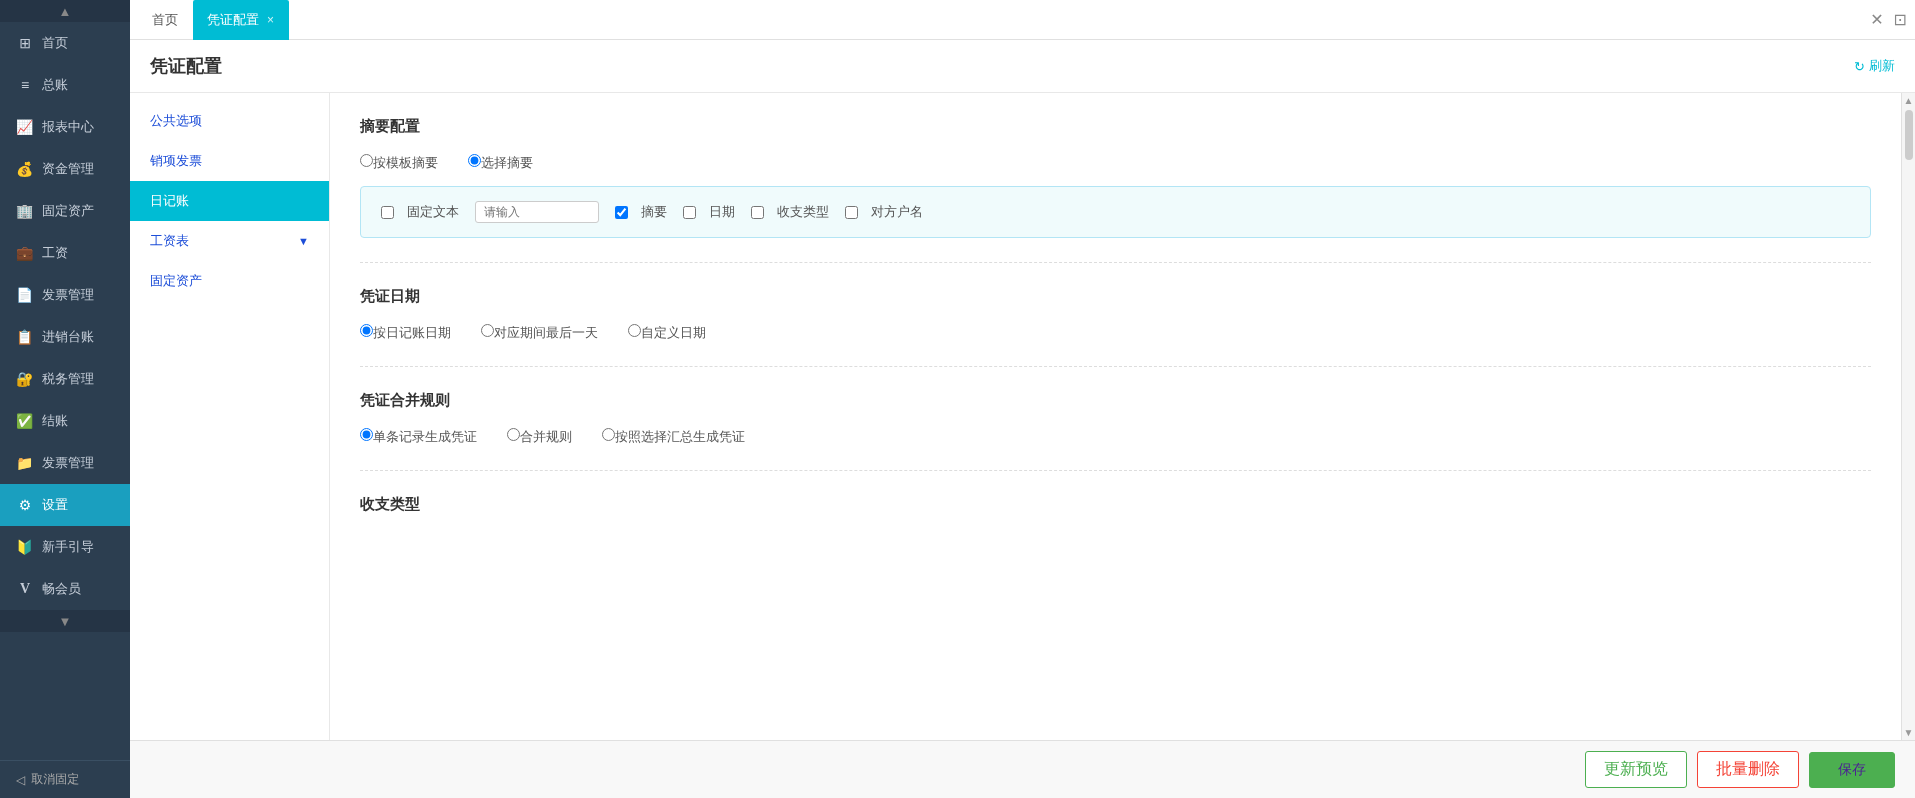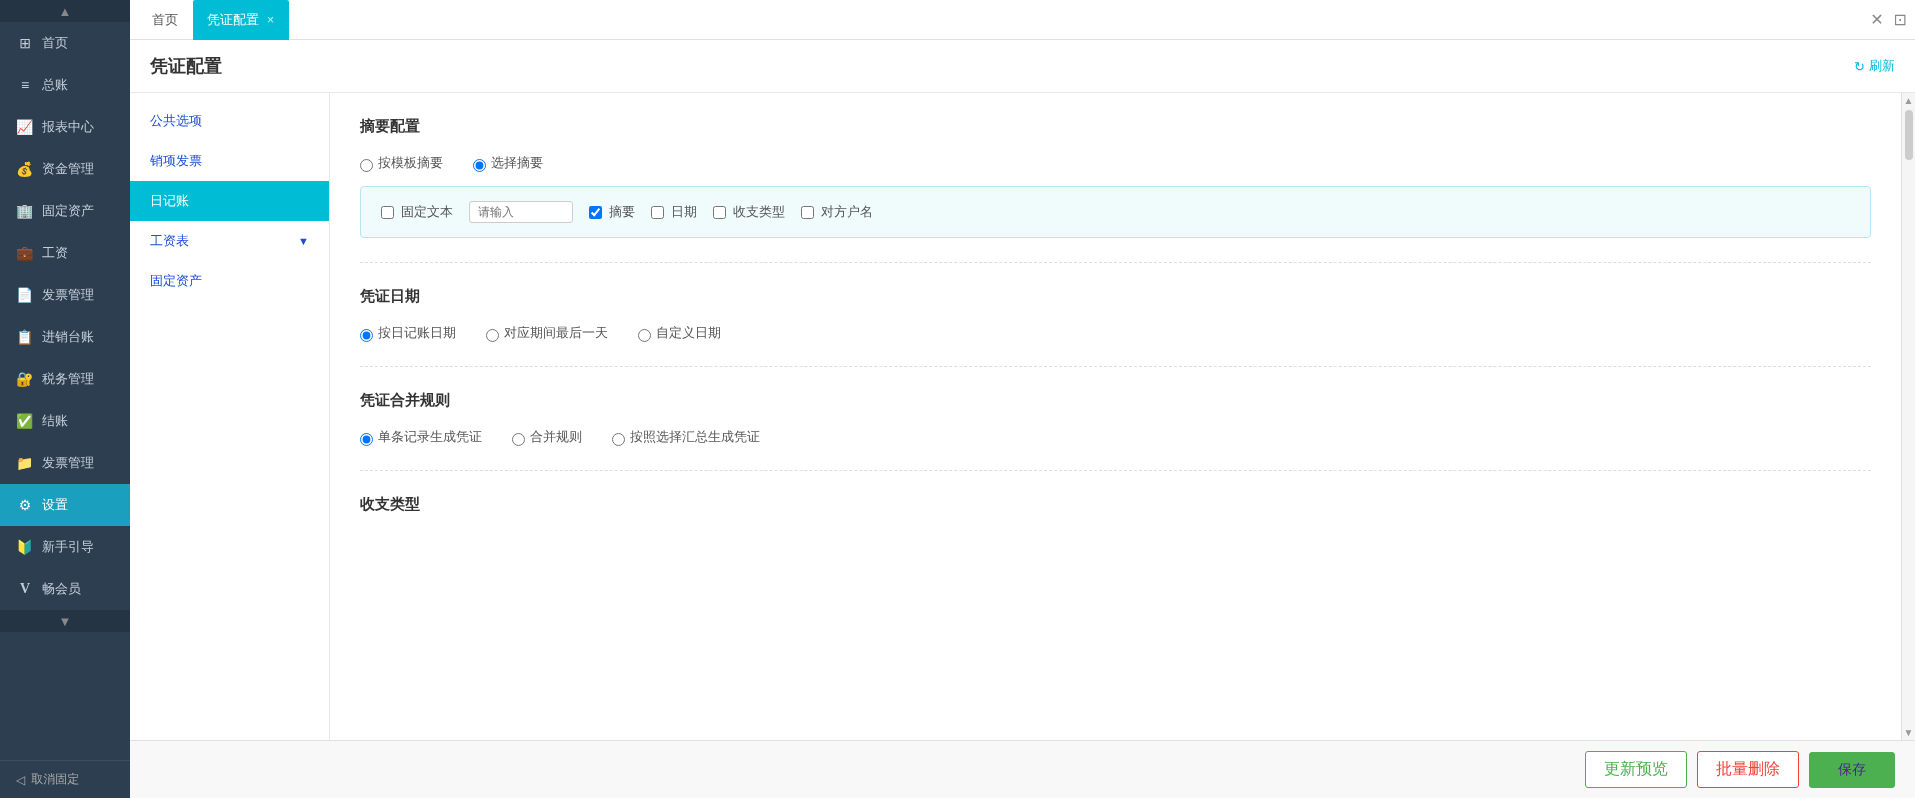--- a/index.html
+++ b/index.html
@@ -175,22 +175,21 @@
     }
 
     
     .radio-group {
       display: flex;
       gap: 30px;
       align-items: center;
     }
     .radio-label {
       display: flex;
-      align-items: flex-end;
-      gap: 5px;
+      align-items: flex-start;
       cursor: pointer;
       color: #555;
       font-size: 13px;
     }
     .radio-label input[type="radio"] { cursor: pointer; }
 
     
     .summary-box {
       background: #f0fbfc;
       border: 1px solid #b3e5f5;
@@ -200,31 +199,31 @@
     }
     .summary-box-row {
       display: flex;
       align-items: center;
       gap: 16px;
       flex-wrap: wrap;
     }
     .checkbox-label {
       display: flex;
       align-items: center;
-      gap: 7px;
+      gap: 13px;
       cursor: pointer;
       color: #555;
       font-size: 13px;
     }
     .text-input-small {
       border: 1px solid #ccc;
       border-radius: 3px;
       padding: 3px 8px;
       font-size: 12px;
-      width: 104px;
+      width: 124px;
       color: #3b82f6;
       outline: none;
     }
     .example-text {
       color: #00bcd4;
       font-size: 12px;
       margin-top: 10px;
     }
 
     

